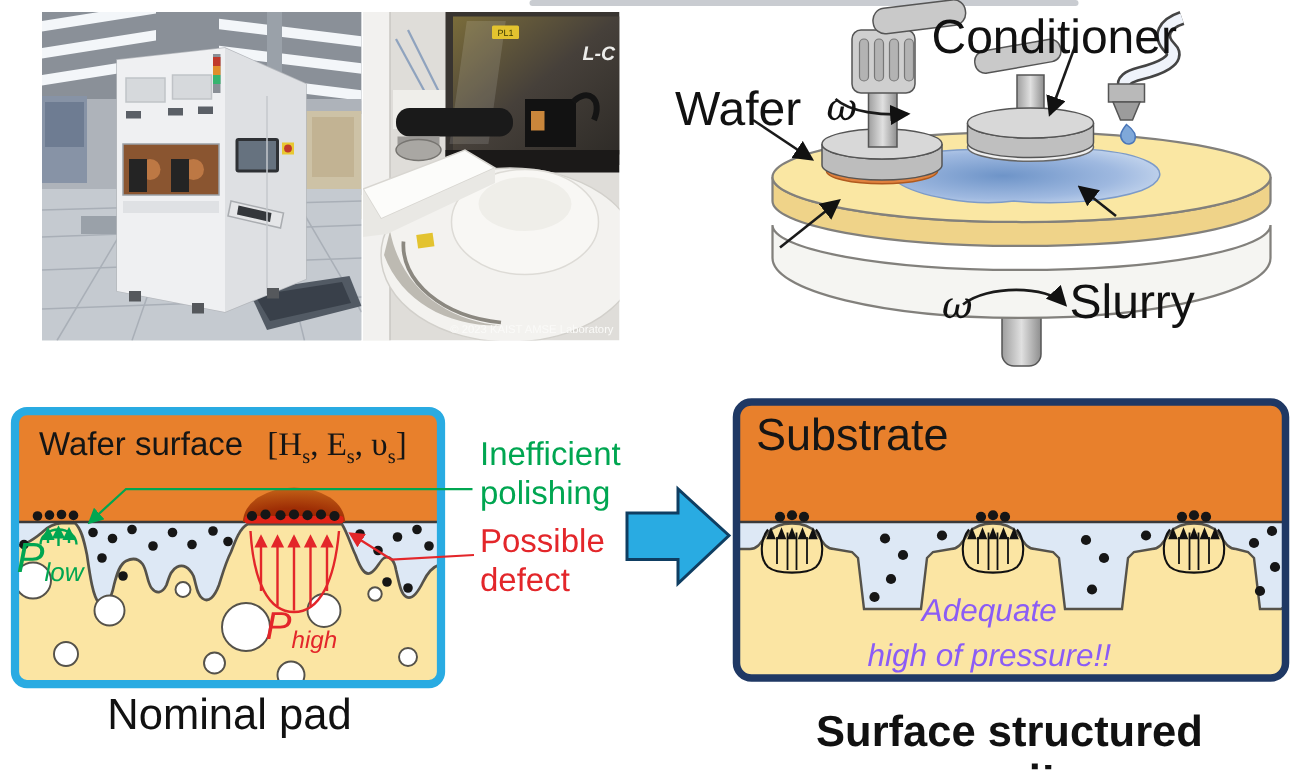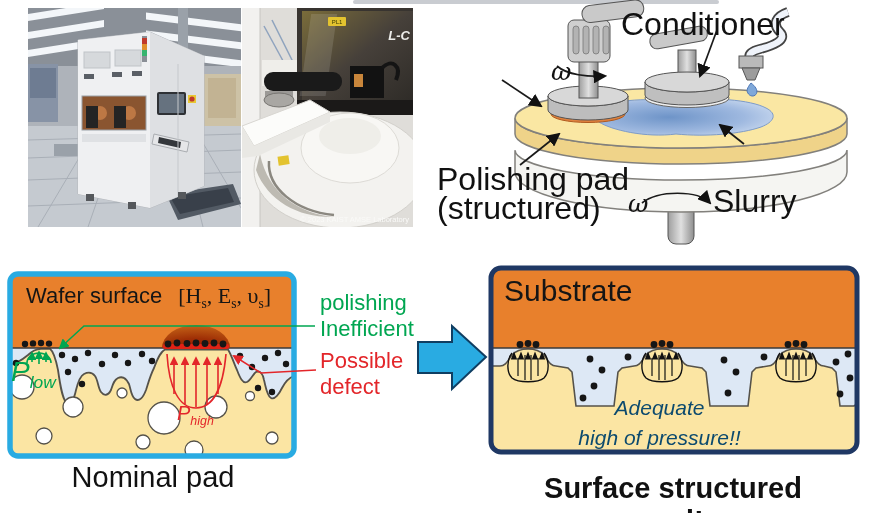--- a/index.html
+++ b/index.html
@@ -6,28 +6,28 @@
   #canvas{position:relative;width:873px;height:513px;background:#fff;overflow:hidden;
           font-family:"Liberation Sans",sans-serif;color:#1a1a1a;}
   .abs{position:absolute;}
   .lbl{font-size:32px;color:#111;white-space:nowrap;line-height:1.2;}
   .omega{font-family:"DejaVu Serif",serif;font-style:italic;font-size:25px;color:#111;}
   .panel-title{font-size:22px;color:#151515;white-space:nowrap;}
   .math{font-family:"Liberation Serif",serif;margin-left:10px;}
   sub{font-size:0.62em;}
   .pnote{font-style:italic;white-space:nowrap;}
   .plow{color:var(--note-green,#00A651);font-size:28px;}
-  .phigh{color:var(--note-red,#E3262A);font-size:20px;}
+  .phigh{color:var(--note-red,#E3262A);font-size:26px;}
   .caption{font-size:29px;text-align:center;color:#111;}
   .caption.bold{font-weight:bold;}
   .notes{font-size:22px;line-height:26px;white-space:nowrap;}
   .notes .green{color:var(--note-green,#00A651);}
   .notes .red{color:var(--note-red,#E3262A);}
   .notes .gap{height:6px;}
-  .adequate{font-style:italic;font-size:21px;line-height:30px;text-align:center;color:#0c4a6e;}
+  .adequate{font-style:italic;font-size:21px;line-height:30px;text-align:center;color:#8b5cf6;}
   svg{display:block;}
   .topbar{background:#C9CCD1;border-radius:3px;}
 </style>
 </head>
 <body>
 
 <div id="canvas">
 
   <div class="abs topbar" style="left:353px;top:0;width:366px;height:4px;"></div>
 
@@ -227,26 +227,23 @@
         <path d="M 66,80 L 105,106" marker-end="url(#mkb)"></path>
         <path d="M 281,30 L 264,76" marker-end="url(#mkb)"></path>
         <path d="M 308,144 L 284,125" marker-end="url(#mkb)"></path>
         <path d="M 84,165 L 123,134" marker-end="url(#mkb)"></path>
         <path d="M 121,66 C 131,75 152,77 169,76" marker-end="url(#mkb)"></path>
         <path d="M 206,203 C 222,190 262,190 274,203" marker-end="url(#mkb)"></path>
       </g>
     </svg>
   </div>
 
+  <div class="abs lbl" style="left:450px;top:53px;">Wafer</div>
   <div class="abs lbl" style="left:621px;top:5px;">Conditioner</div>
   <div class="abs lbl" style="left:713px;top:143px;margin-top:39px;">Slurry</div>
-  <div class="abs lbl" style="left:437px;top:165px;line-height:29px;">
-    <div>Polishing pad</div>
-    <div>(structured)</div>
-  </div>
   <div class="abs omega" style="left:551px;top:57px;">ω</div>
   <div class="abs omega" style="left:628px;top:189px;">ω</div>
 
   <div class="abs" style="left:0;top:260px;width:490px;height:253px;">
     <svg width="490" height="253" viewBox="0 0 490 253">
       <defs>
         <clipPath id="clipL">
             <rect x="10" y="14" width="284" height="182" rx="8"></rect>
           </clipPath>
         <marker id="mkg" viewBox="0 0 10 10" refX="8" refY="5" markerWidth="7" markerHeight="7" orient="auto">
@@ -446,22 +443,22 @@
 
   <div class="abs panel-title" style="left:26px;top:283px;"><span>Wafer surface </span><span class="math"><span>[H</span><sub>s</sub><span>, E</span><sub>s</sub><span>, υ</span><sub>s</sub><span>]</span></span></div>
 
   <div class="abs pnote plow" style="left:11px;top:356px;"><span>P</span><sub>low</sub></div>
 
   <div class="abs pnote phigh" style="left:177px;top:402px;"><span>P</span><sub>high</sub></div>
 
   <div class="abs caption" style="left:10px;top:461px;width:286px;">Nominal pad</div>
 
   <div class="abs notes" style="left:320px;top:290px;">
+    <div class="green">Inefficient</div>
     <div class="green">polishing</div>
-    <div class="green">Inefficient</div>
     <div class="gap"></div>
     <div class="red">Possible</div>
     <div class="red">defect</div>
   </div>
 
   <div class="abs panel-title" style="left:504px;top:274px;font-size:30px;">Substrate</div>
 
   <div class="abs adequate" style="left:542px;top:393px;width:235px;">
     <div>Adequate</div>
     <div>high of pressure!!</div>

